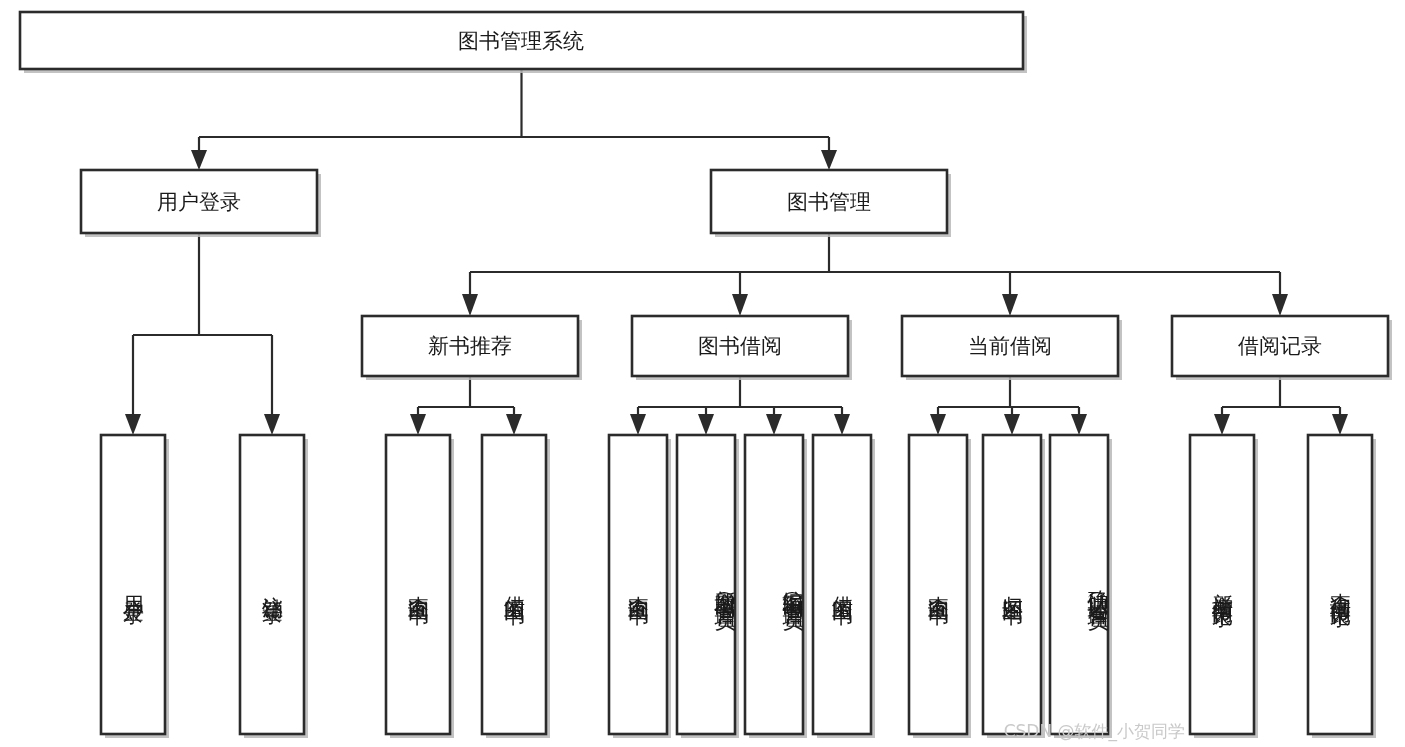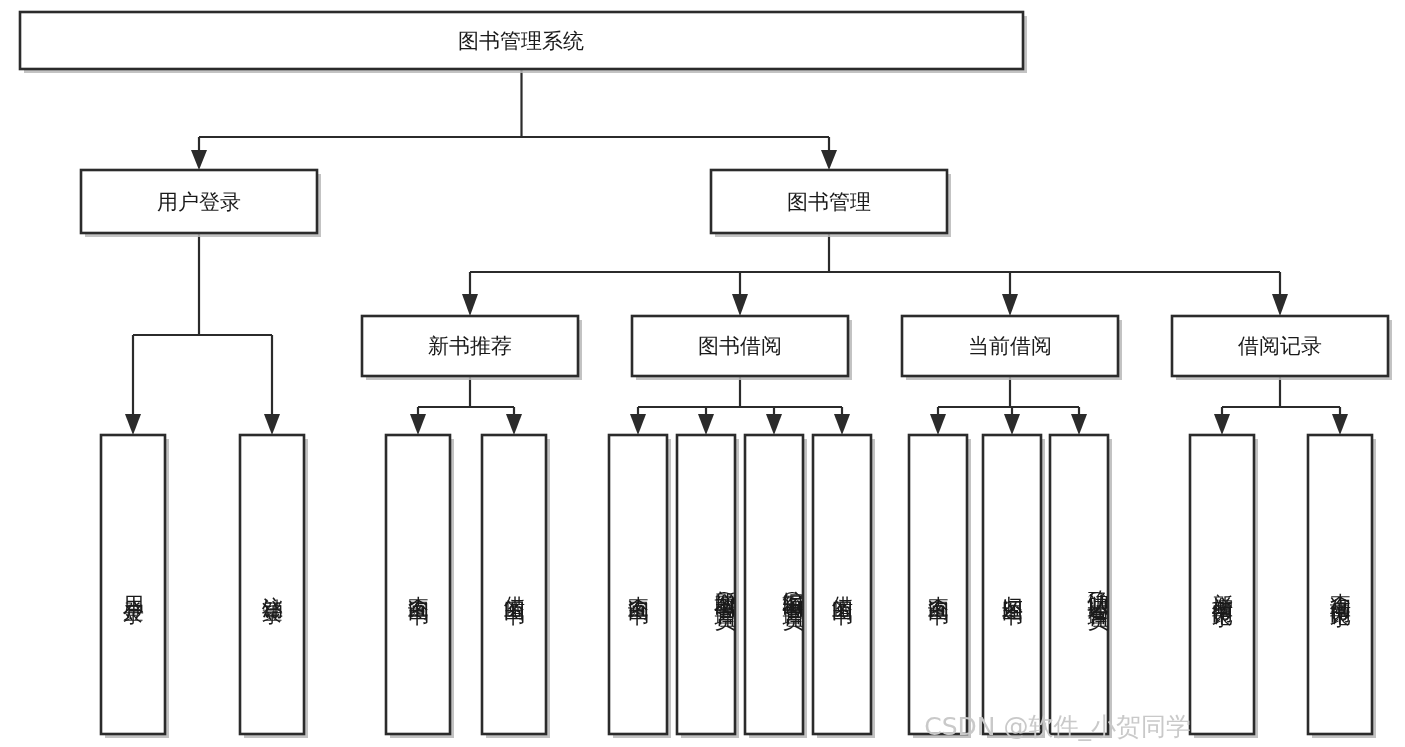--- a/index.html
+++ b/index.html
@@ -65,24 +65,24 @@
     line-height: 1;
     display: flex;
     align-items: center;
     justify-content: center;
     white-space: nowrap;
     pointer-events: none;
     user-select: none;
   }
   .watermark {
     position: absolute;
-    right: 12px;
+    right: 18px;
     bottom: 4px;
     font-family: "DejaVu Sans", "Liberation Sans", sans-serif;
-    font-size: 25px;
+    font-size: 17px;
     color: #c9c9c9;
     white-space: nowrap;
     user-select: none;
   }
 </style>
 </head>
 <body>
 
 <div id="diagram-root">
 

